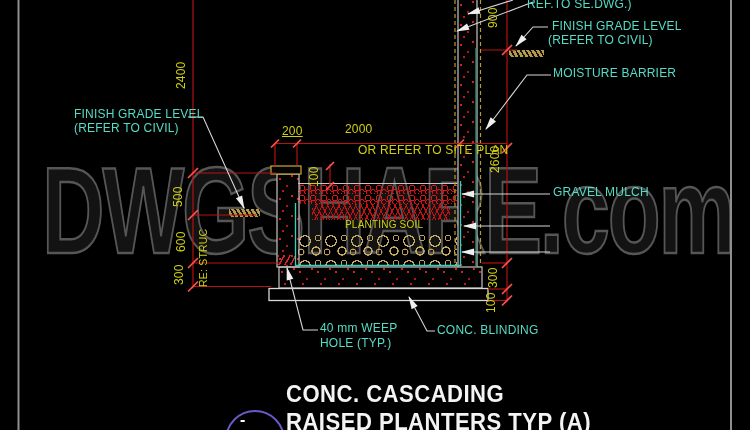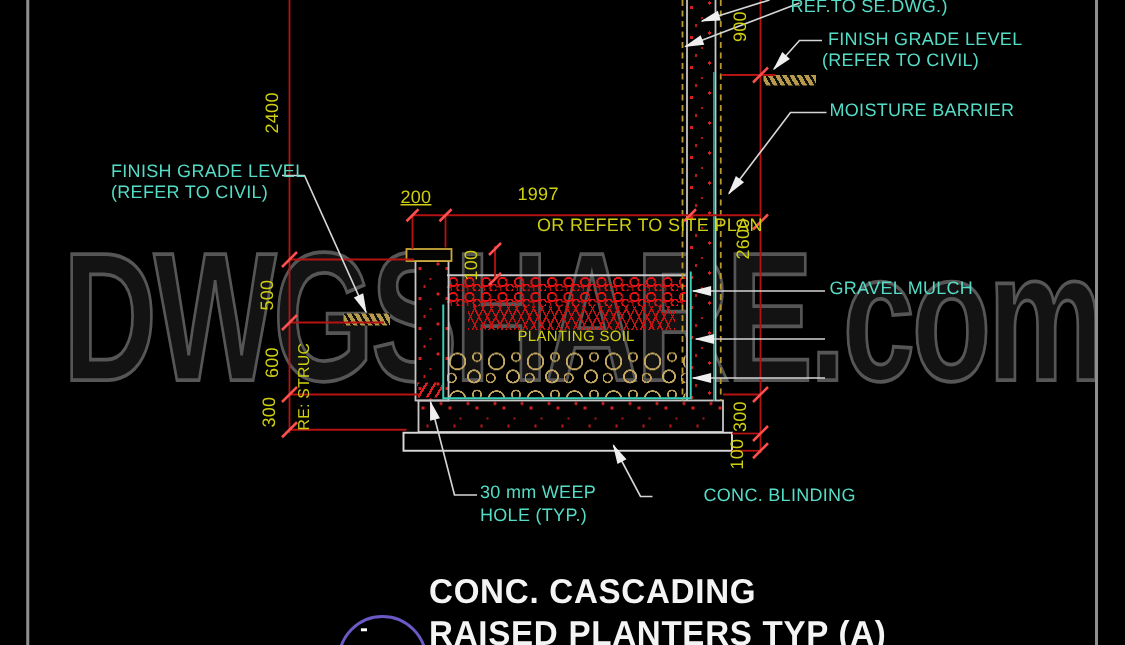--- a/index.html
+++ b/index.html
@@ -140,39 +140,39 @@
       <path d="M318,330 L303,330 L287,268" marker-end="url(#arr)"></path>
       <path d="M435,331 L427,331 L409,297" marker-end="url(#arr)"></path>
     </g>
   </svg>
 
   <div class="txt dim vtext" style="left:175px;top:89px;">2400</div>
   <div class="txt dim vtext" style="left:172px;top:207px;">500</div>
   <div class="txt dim vtext" style="left:175px;top:252px;">600</div>
   <div class="txt dim vtext" style="left:173px;top:285px;">300</div>
   <div class="txt dim vtext" style="left:197px;top:287px;font-size:10.5px;">RE: STRUC</div>
-  <div class="txt dim" style="left:267px;top:125px;text-decoration:underline;">200</div>
-  <div class="txt dim" style="left:345px;top:123px;">1997</div>
+  <div class="txt dim" style="left:282px;top:125px;text-decoration:underline;">200</div>
+  <div class="txt dim" style="left:345px;top:123px;">2000</div>
   <div class="txt dim" style="left:310px;top:144px;margin-left:48px;">OR REFER TO SITE PLAN</div>
   <div class="txt dim vtext" style="left:308px;top:187px;">100</div>
   <div class="txt dim vtext" style="left:487px;top:28px;">900</div>
   <div class="txt dim vtext" style="left:489px;top:173px;">2600</div>
   <div class="txt dim vtext" style="left:487px;top:288px;">300</div>
   <div class="txt dim vtext" style="left:485px;top:313px;">100</div>
   <div class="txt dim" style="left:345px;top:219px;font-size:10px;text-align:center;">PLANTING SOIL</div>
 
   <div class="txt lbl" style="left:527px;top:-2px;">REF.TO SE.DWG.)</div>
   <div class="txt lbl" style="left:552px;top:20px;">FINISH GRADE LEVEL</div>
   <div class="txt lbl" style="left:548px;top:34px;">(REFER TO CIVIL)</div>
   <div class="txt lbl" style="left:553px;top:186px;">GRAVEL MULCH</div>
   <div class="txt lbl" style="left:553px;top:67px;">MOISTURE BARRIER</div>
   <div class="txt lbl" style="left:74px;top:108px;">FINISH GRADE LEVEL</div>
   <div class="txt lbl" style="left:74px;top:122px;">(REFER TO CIVIL)</div>
-  <div class="txt lbl" style="left:320px;top:322px;">30 mm WEEP</div>
+  <div class="txt lbl" style="left:320px;top:322px;">40 mm WEEP</div>
   <div class="txt lbl" style="left:320px;top:337px;text-align:center;">HOLE (TYP.)</div>
-  <div class="txt lbl" style="left:437px;top:324px;margin-left:32px;">CONC. BLINDING</div>
+  <div class="txt lbl" style="left:437px;top:324px;">CONC. BLINDING</div>
 
   <div class="txt title" style="left:286px;top:381px;">CONC. CASCADING</div>
   <div class="txt title" style="left:286px;top:409px;">RAISED PLANTERS TYP (A)</div>
   <div class="bubble" style="left:225px;top:410px;"></div>
   <div class="bubble-mark" style="left:240px;top:411px;">-</div>
 
 </div>
 
 </body></html>

